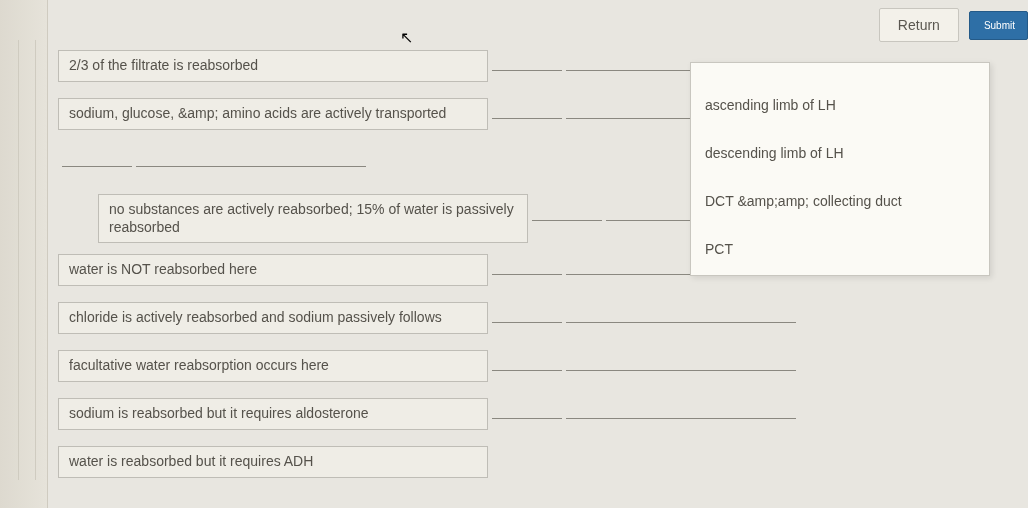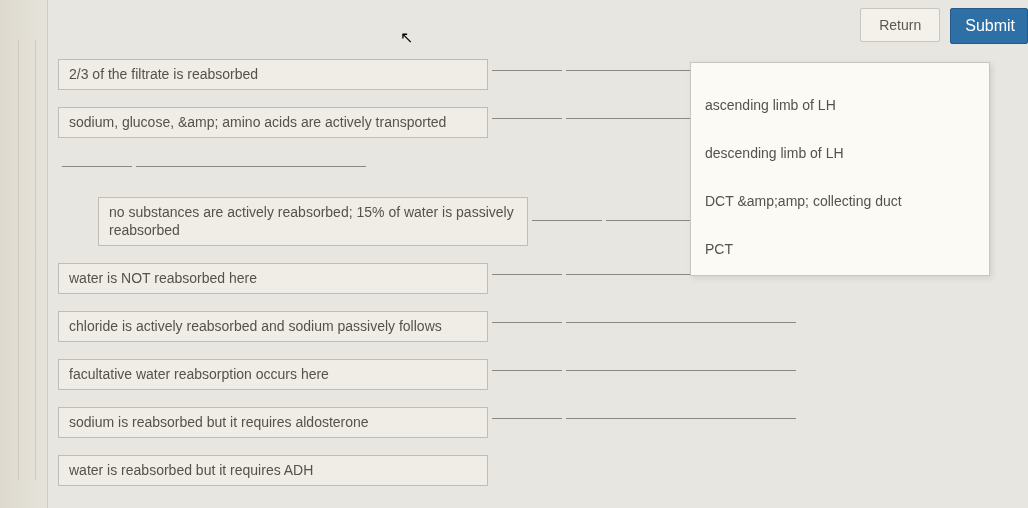--- a/index.html
+++ b/index.html
@@ -9,51 +9,51 @@
       width: 1028px;
       height: 508px;
       overflow: hidden;
       position: relative;
     }
     .topbar {
       position: absolute;
       top: 8px;
       right: 0;
       display: flex;
-      align-items: flex-start;
+      align-items: center;
       gap: 10px;
       padding-right: 0;
     }
     .btn-return {
       background: #f3f1ea;
       border: 1px solid #c8c6bf;
       color: #5a5750;
       font-size: 14px;
       padding: 8px 18px;
       border-radius: 2px;
       cursor: pointer;
     }
     .btn-submit {
       background: #2e6fa6;
       border: 1px solid #245a88;
       color: #fff;
-      font-size: 16px;
+      font-size: 10px;
       padding: 8px 12px 8px 14px;
       border-radius: 2px;
       cursor: pointer;
     }
     .workspace {
       position: absolute;
       left: 58px;
       top: 50px;
       width: 940px;
     }
     .row {
       display: flex;
-      align-items: flex-end;
+      align-items: flex-start;
       margin-bottom: 8px;
       height: 40px;
     }
     .row.tall { height: 52px; padding-left: 40px; }
     .prompt-box {
       width: 430px;
       background: #efede6;
       border: 1px solid #bfbdb6;
       color: #55524b;
       font-size: 14px;

